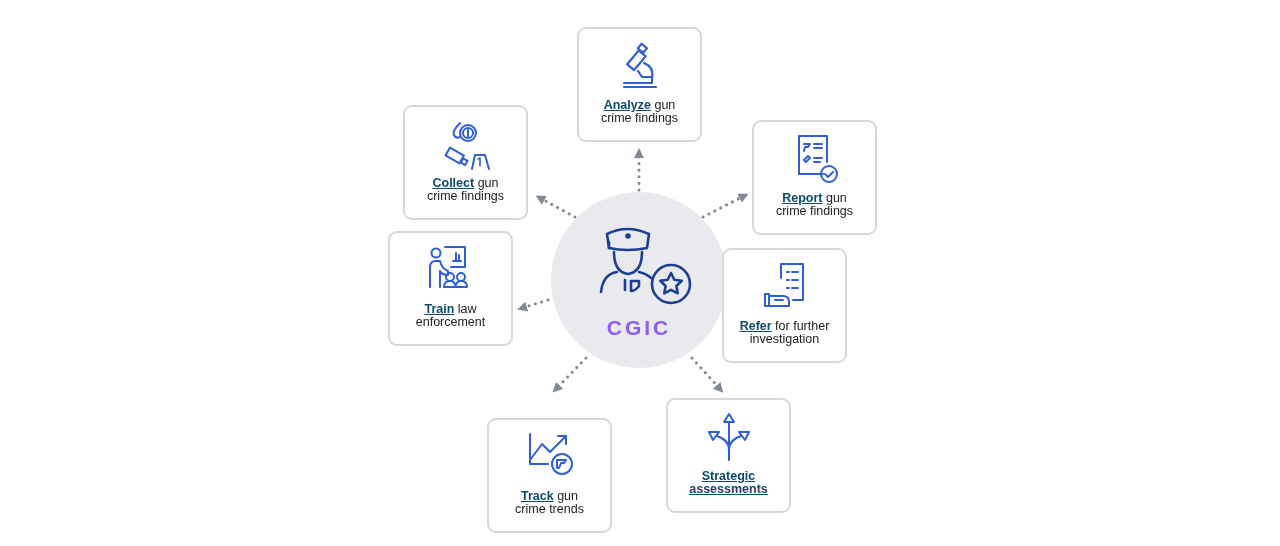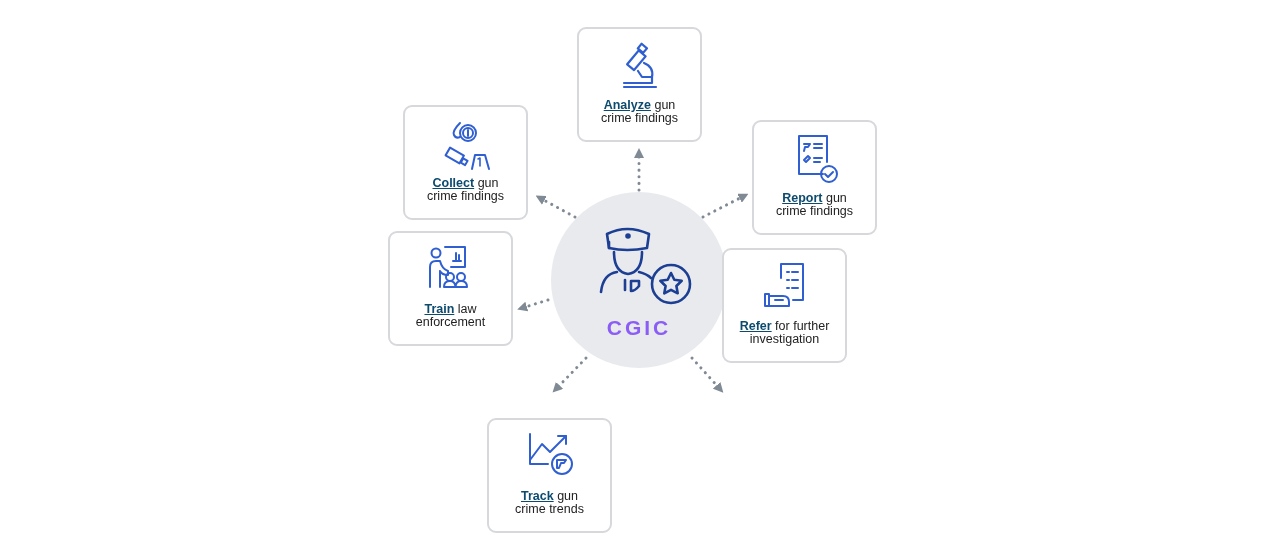--- a/index.html
+++ b/index.html
@@ -159,14 +159,30 @@
         <circle cx="40" cy="34" r="10"></circle>
         <path d="M35,30 h9 l-2,3 h-3 l-2,5 h-2 z"></path>
       </g>
     </svg>
     <div class="label">
       <b>Track</b><span> gun</span><br>
       <span>crime trends</span>
     </div>
   </div>
 
+  <div class="card" style="left:666px; top:398px;">
+    <svg class="icon" viewBox="0 0 56 56">
+      <g fill="none" stroke="#2f5fd0" stroke-width="2" stroke-linejoin="round" stroke-linecap="round">
+        <line x1="28" y1="12" x2="28" y2="50"></line>
+        <path d="M23,12 L28,4 L33,12 Z"></path>
+        <path d="M28,40 Q28,30 16,26"></path>
+        <path d="M28,40 Q28,30 40,26"></path>
+        <path d="M8,22 L18,22 L12,30 Z"></path>
+        <path d="M48,22 L38,22 L44,30 Z"></path>
+      </g>
+    </svg>
+    <div class="label">
+      <b>Strategic</b><span></span><br>
+      <b>assessments</b>
+    </div>
+  </div>
 
 </div>
 
 </body></html>

